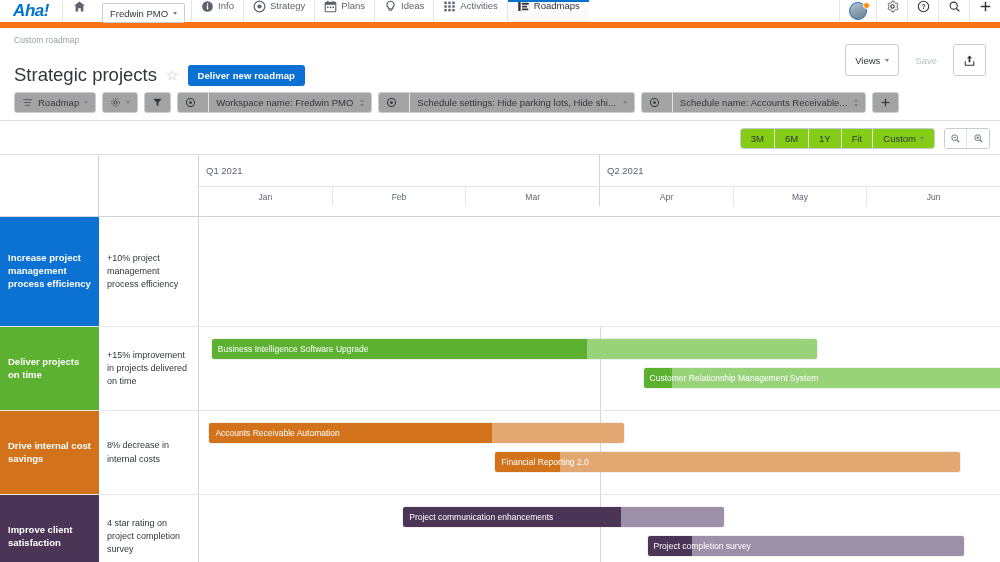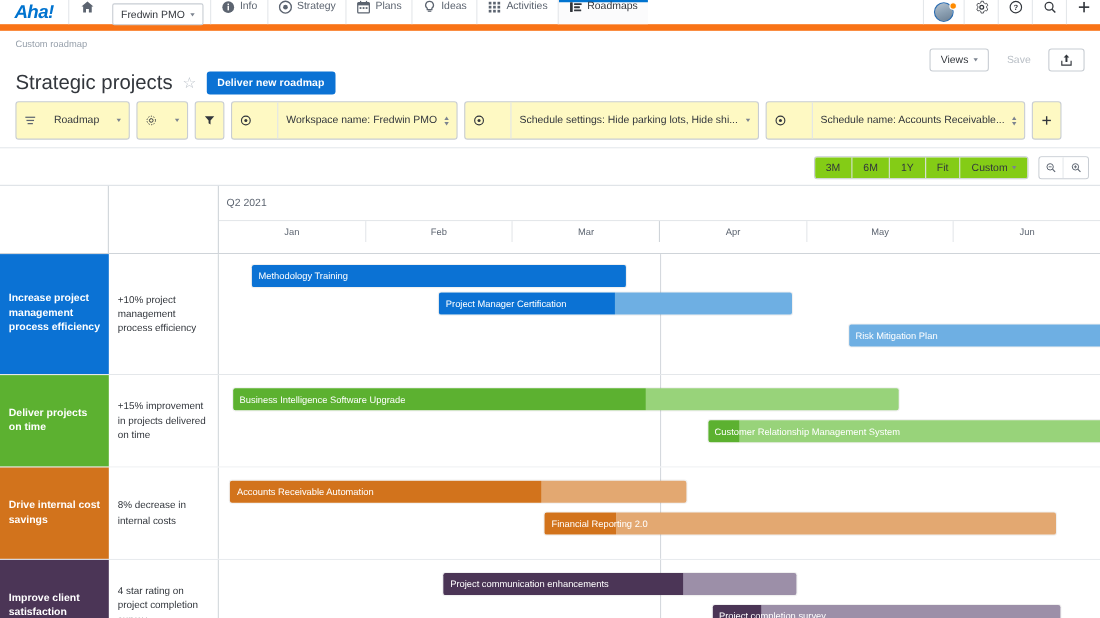--- a/index.html
+++ b/index.html
@@ -84,40 +84,40 @@
   .btn-primary {
     background: #0b72d4; color: #fff;
     font-size: 9.5px; font-weight: bold;
     padding: 5px 10px; border-radius: 3px;
     border: none; cursor: pointer;
     letter-spacing: .1px;
   }
   .ph-right { display: flex; align-items: center; gap: 0; padding-top: 9px; }
   .btn-light {
     display: flex; align-items: center; gap: 5px;
-    height: 21px; padding: 0 9px;
+    height: 32px; padding: 0 9px;
     font-size: 9.5px; color: #32363c;
     background: #fff; border: 1px solid #c8cdd3;
     border-radius: 3px; cursor: pointer; margin-left: 6px;
   }
   .btn-light.disabled { color: #b9bfc6; cursor: default; }
 
   
   .filterbar {
     display: flex; align-items: center; gap: 6px;
     padding: 6px 14px 7px 14px;
     background: #fff;
     border-bottom: 1px solid #dde1e6;
   }
   .fchip {
-    display: flex; align-items: center; gap: 16px;
-    height: 35px; padding: 0 7px;
+    display: flex; align-items: center; gap: 5px;
+    height: 21px; padding: 0 7px;
     font-size: 9.5px; color: #32363c;
     border: 1px solid #c8cdd3; border-radius: 3px;
-    background: #fef9c3; white-space: nowrap;
+    background: #a3a3a3; white-space: nowrap;
   }
   .fchip.compound { padding: 0; }
   .fchip.compound .gear-cell { padding: 0 7px; display:flex; align-items:center; height:100%;}
   .fchip.compound .txt-cell { padding: 0 7px; display:flex; align-items:center; gap:7px; height:100%; border-left:1px solid #e2e5e9;}
   .updown { display:flex; flex-direction:column; gap:2px; line-height:0;}
   .updown i { border-left:2.5px solid transparent; border-right:2.5px solid transparent; display:block;}
   .updown i.u { border-bottom:3px solid #7b838f; }
   .updown i.d { border-top:3px solid #7b838f; }
 
   
@@ -454,53 +454,39 @@
       </button>
     </div>
   </div>
 
   <div class="grid">
     <div class="hdr-row" style="width:100%">
       <div class="col-goal hdr-blank"></div>
       <div class="col-metric hdr-blank" style="border-right:1px solid #cfd4d9"></div>
       <div class="col-chart">
         <div class="quarters">
+          <div class="quarter">Q1 2021</div>
           <div class="quarter">Q2 2021</div>
         </div>
         <div class="months">
           <div class="month">Jan</div>
           <div class="month">Feb</div>
           <div class="month qend">Mar</div>
           <div class="month">Apr</div>
           <div class="month">May</div>
           <div class="month">Jun</div>
         </div>
       </div>
     </div>
   </div>
 
   <div id="rows-container">
       <div class="body-row" style="height: 110px;">
         <div class="goal-cell" style="background: rgb(11, 114, 212);">Increase project management process efficiency</div>
         <div class="metric-cell">+10% project management process efficiency</div>
-        <div class="lane">
-          <div class="qline" style="left: 50%;"></div>
-          <div class="bar" style="left: 3.75%; width: 42.5%; top: 10px; background: rgb(110, 175, 227);">
-            <div class="fill" style="width: 100%; background: rgb(11, 114, 212);"></div>
-            <span class="lbl">Methodology Training</span>
-          </div>
-          <div class="bar" style="left: 25%; width: 40%; top: 35px; background: rgb(110, 175, 227);">
-            <div class="fill" style="width: 50%; background: rgb(11, 114, 212);"></div>
-            <span class="lbl">Project Manager Certification</span>
-          </div>
-          <div class="bar" style="left: 71.5%; width: 29%; top: 64px; background: rgb(110, 175, 227);">
-            <div class="fill" style="width: 0%; background: rgb(11, 114, 212);"></div>
-            <span class="lbl">Risk Mitigation Plan</span>
-          </div>
-        </div>
       </div>
       <div class="body-row" style="height: 84px;">
         <div class="goal-cell" style="background: rgb(92, 177, 48);">Deliver projects on time</div>
         <div class="metric-cell">+15% improvement in projects delivered on time</div>
         <div class="lane">
           <div class="qline" style="left: 50%;"></div>
           <div class="bar" style="left: 1.6%; width: 75.5%; top: 12px; background: rgb(152, 211, 122);">
             <div class="fill" style="width: 62%; background: rgb(92, 177, 48);"></div>
             <span class="lbl">Business Intelligence Software Upgrade</span>
           </div>

